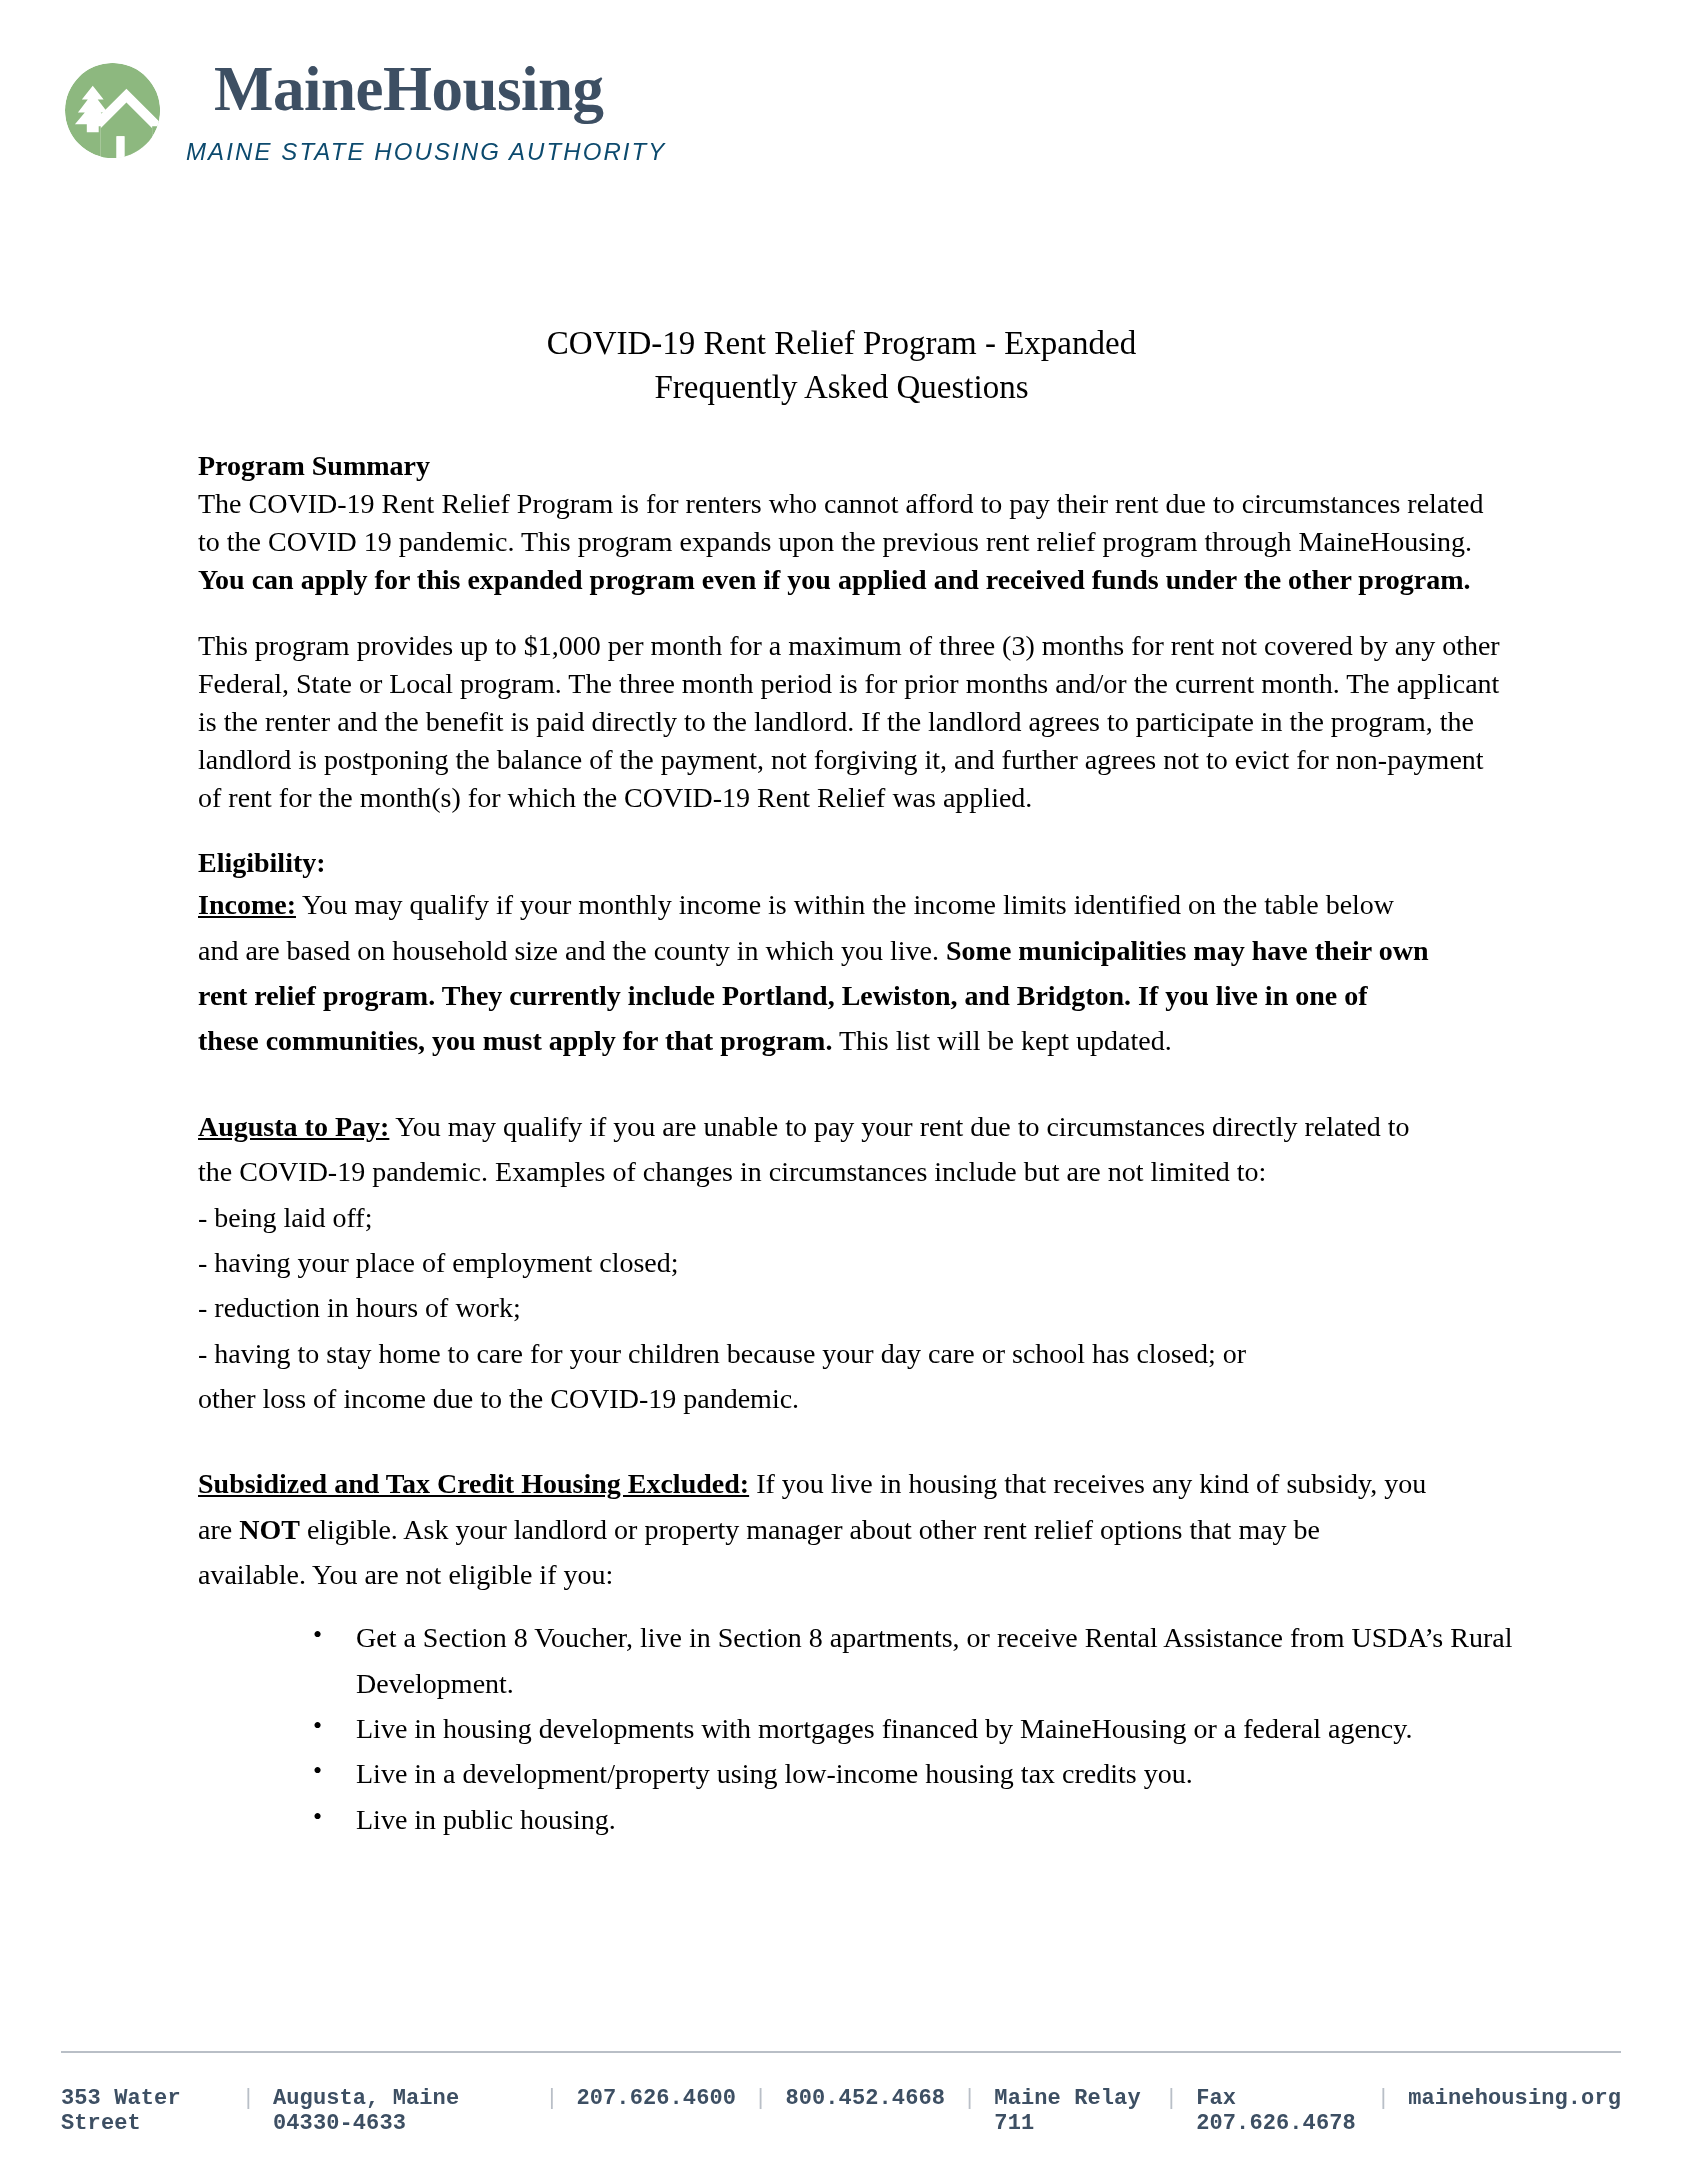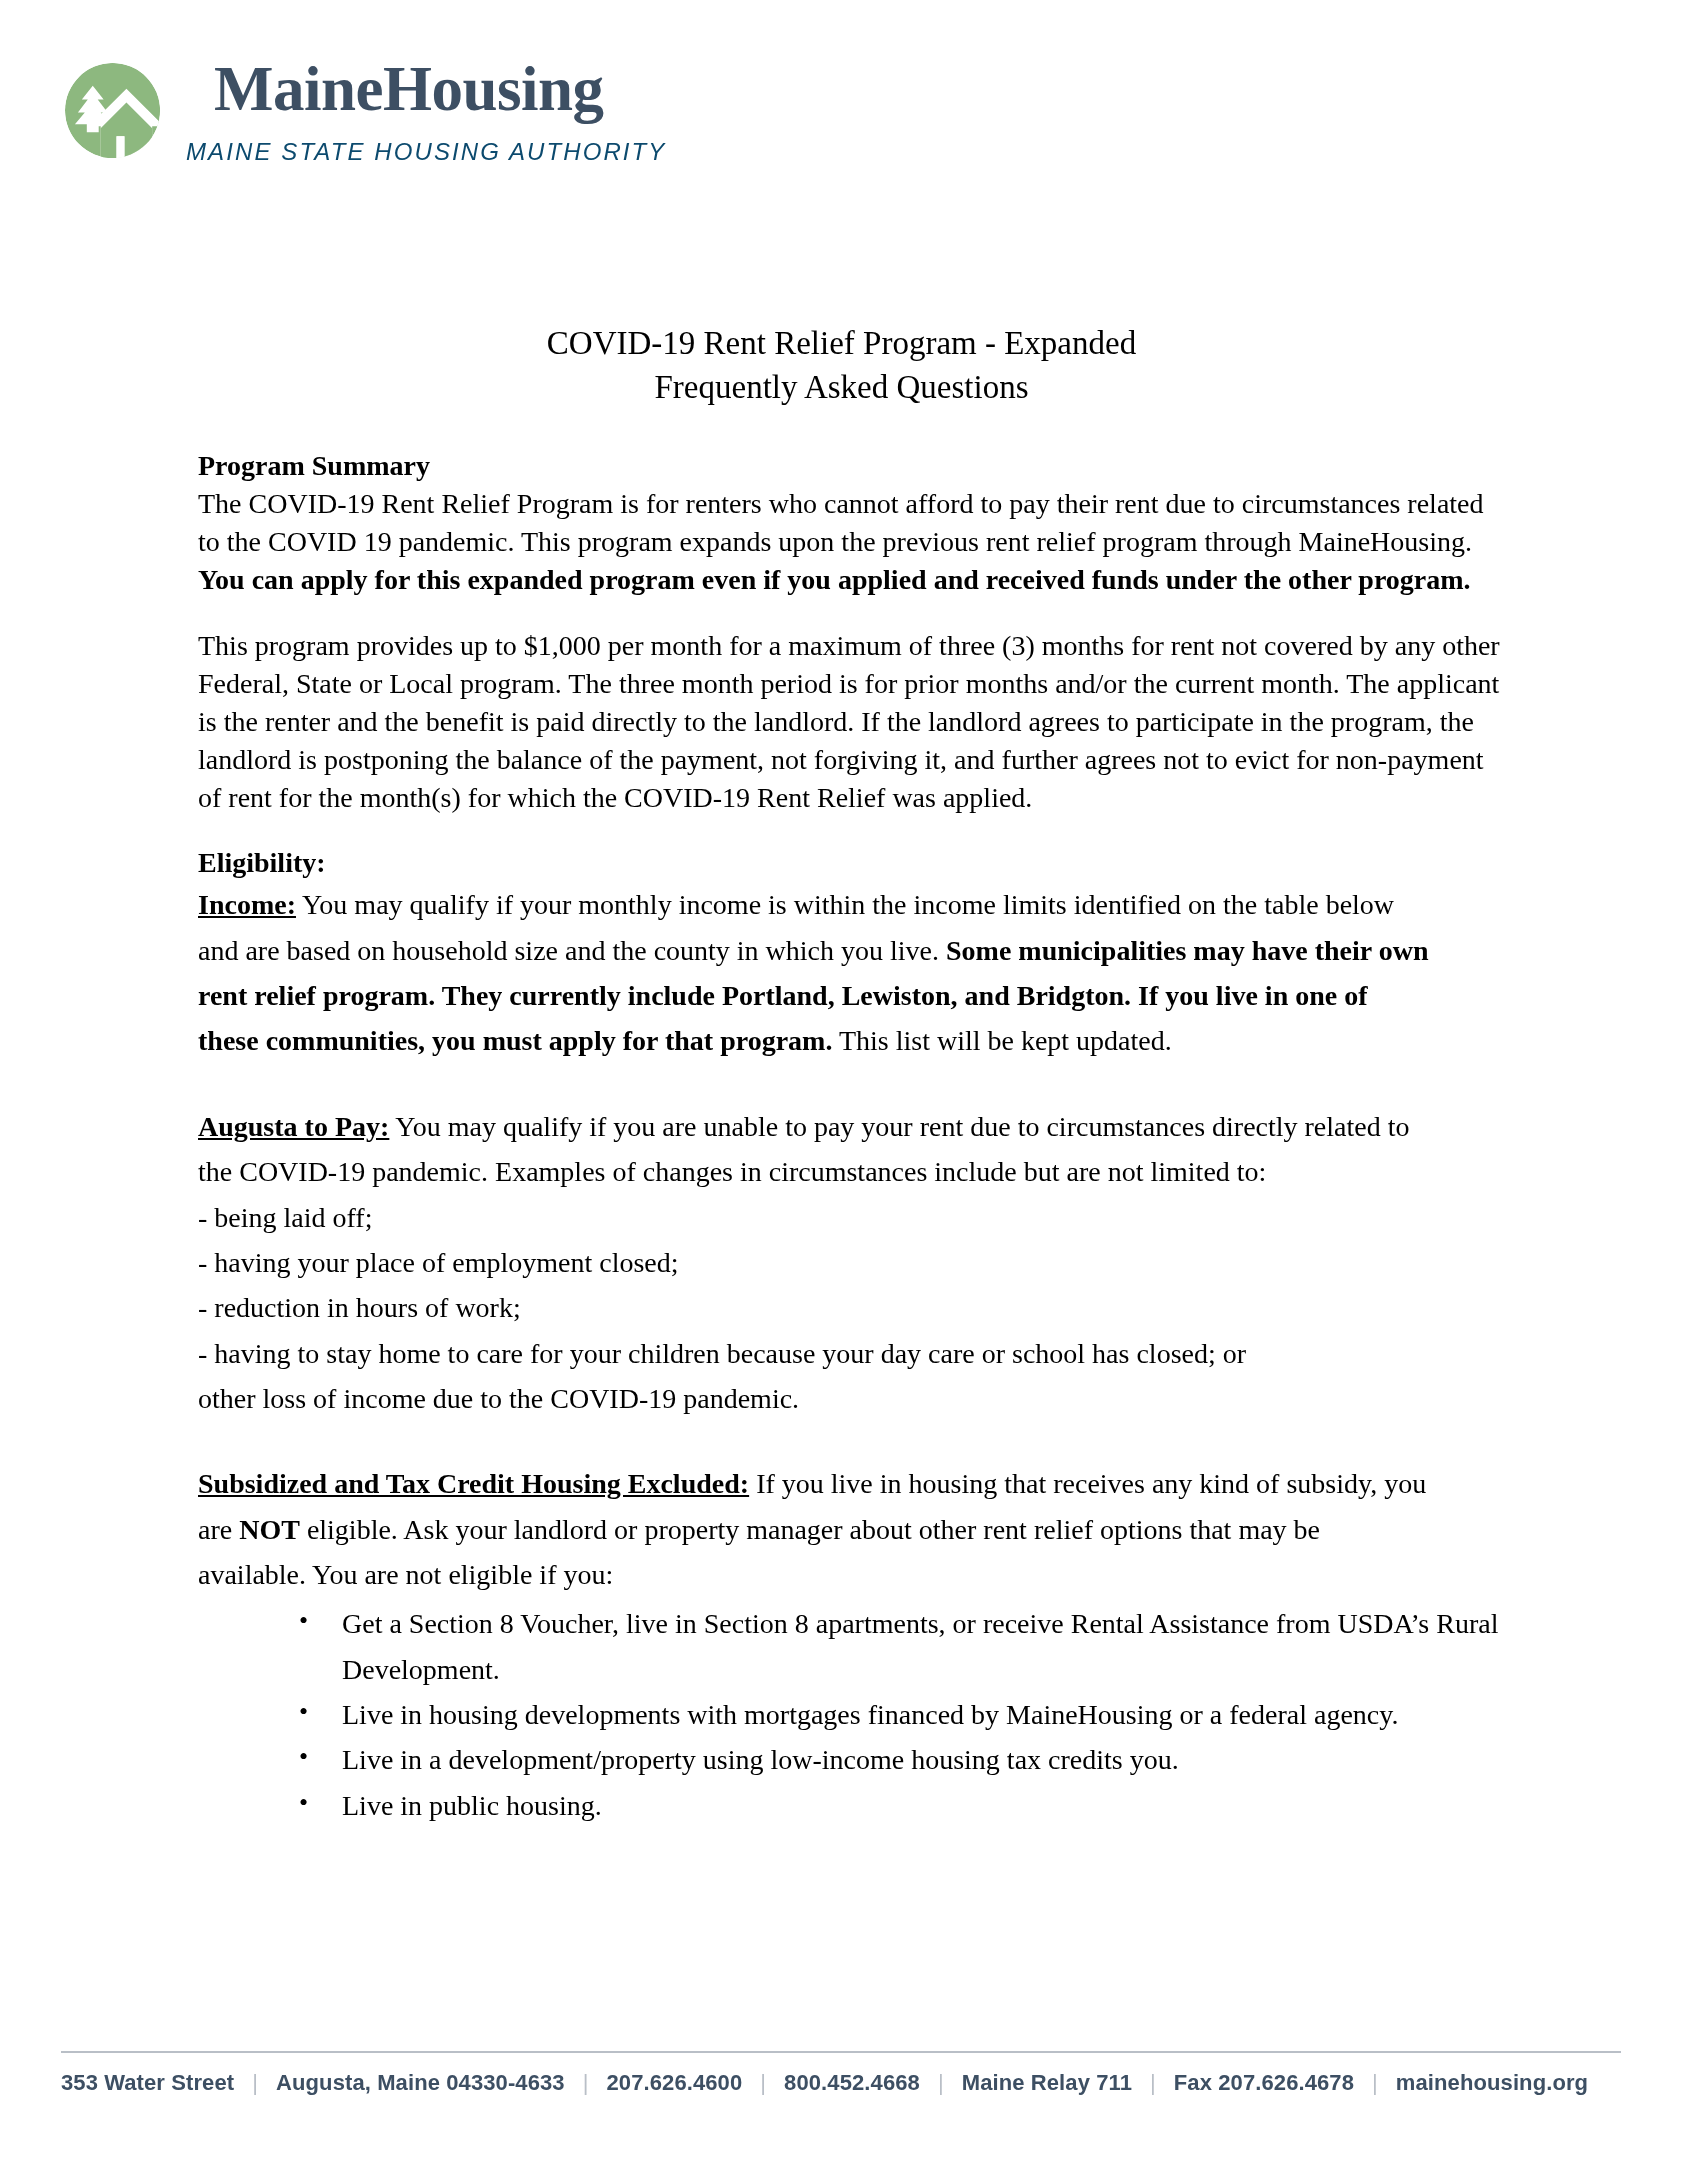--- a/index.html
+++ b/index.html
@@ -104,21 +104,21 @@
   .dash-run-on {
     margin-left: 73px;
     width: 1234px;
     line-height: 1.62;
   }
 
   b, strong { font-weight: bold; }
   .u { text-decoration: underline; font-weight: bold; }
 
   ul.bullets {
-    margin: 4px;
+    margin: 18px;
     padding: 0 0 0 73px;
     list-style: none;
     width: 1234px;
   }
   ul.bullets > li {
     position: relative;
     padding-left: 67px;
     line-height: 1.62;
     margin: 0;
   }
@@ -137,22 +137,22 @@
     top: 2051px;
     width: 1560px;
   }
   .footer-rule {
     width: 100%;
     height: 2px;
     background: #b9bfc7;
   }
   .footer-items {
     display: flex;
-    margin-top: 17px;
-    font-family: Liberation Sans, sans-serif;
+    margin-top: 33px;
+    font-family: Liberation Mono, monospace;
     font-size: 22px;
     font-weight: bold;
     color: #3d4f63;
     letter-spacing: 0.1px;
   }
   .footer-sep {
     color: #b9bfc7;
     font-weight: normal;
     padding: 0 18px;
   }

